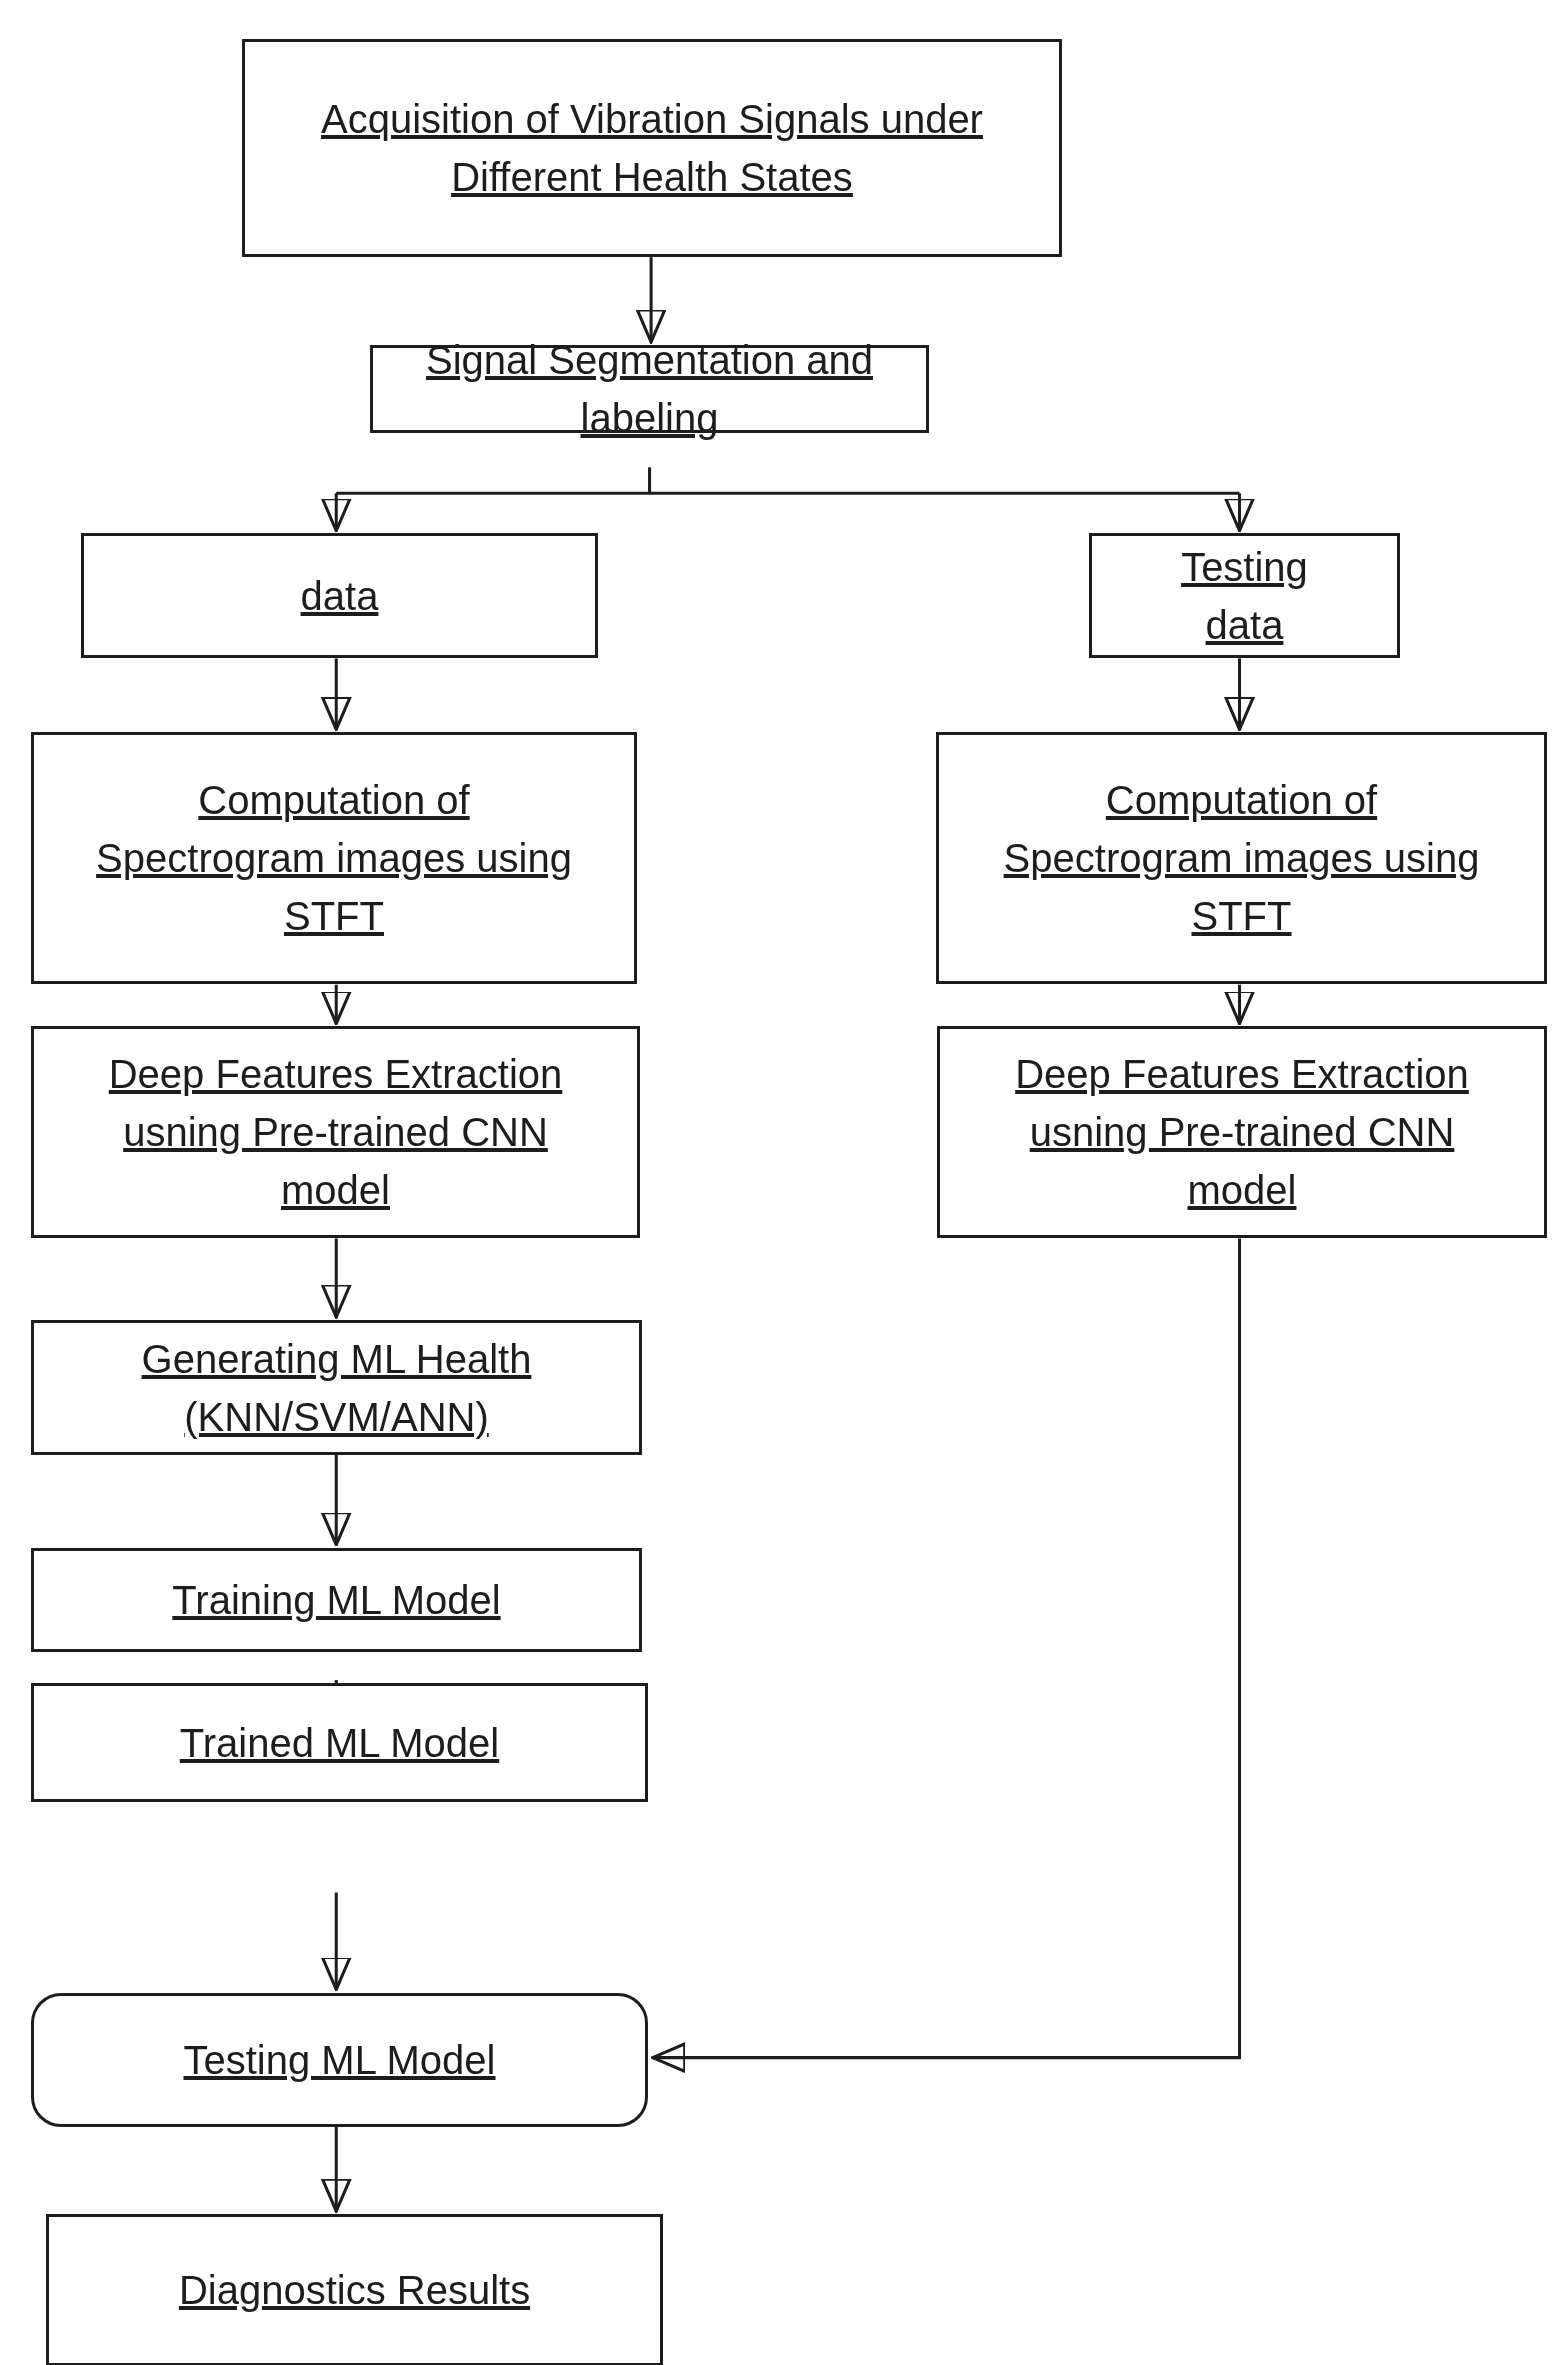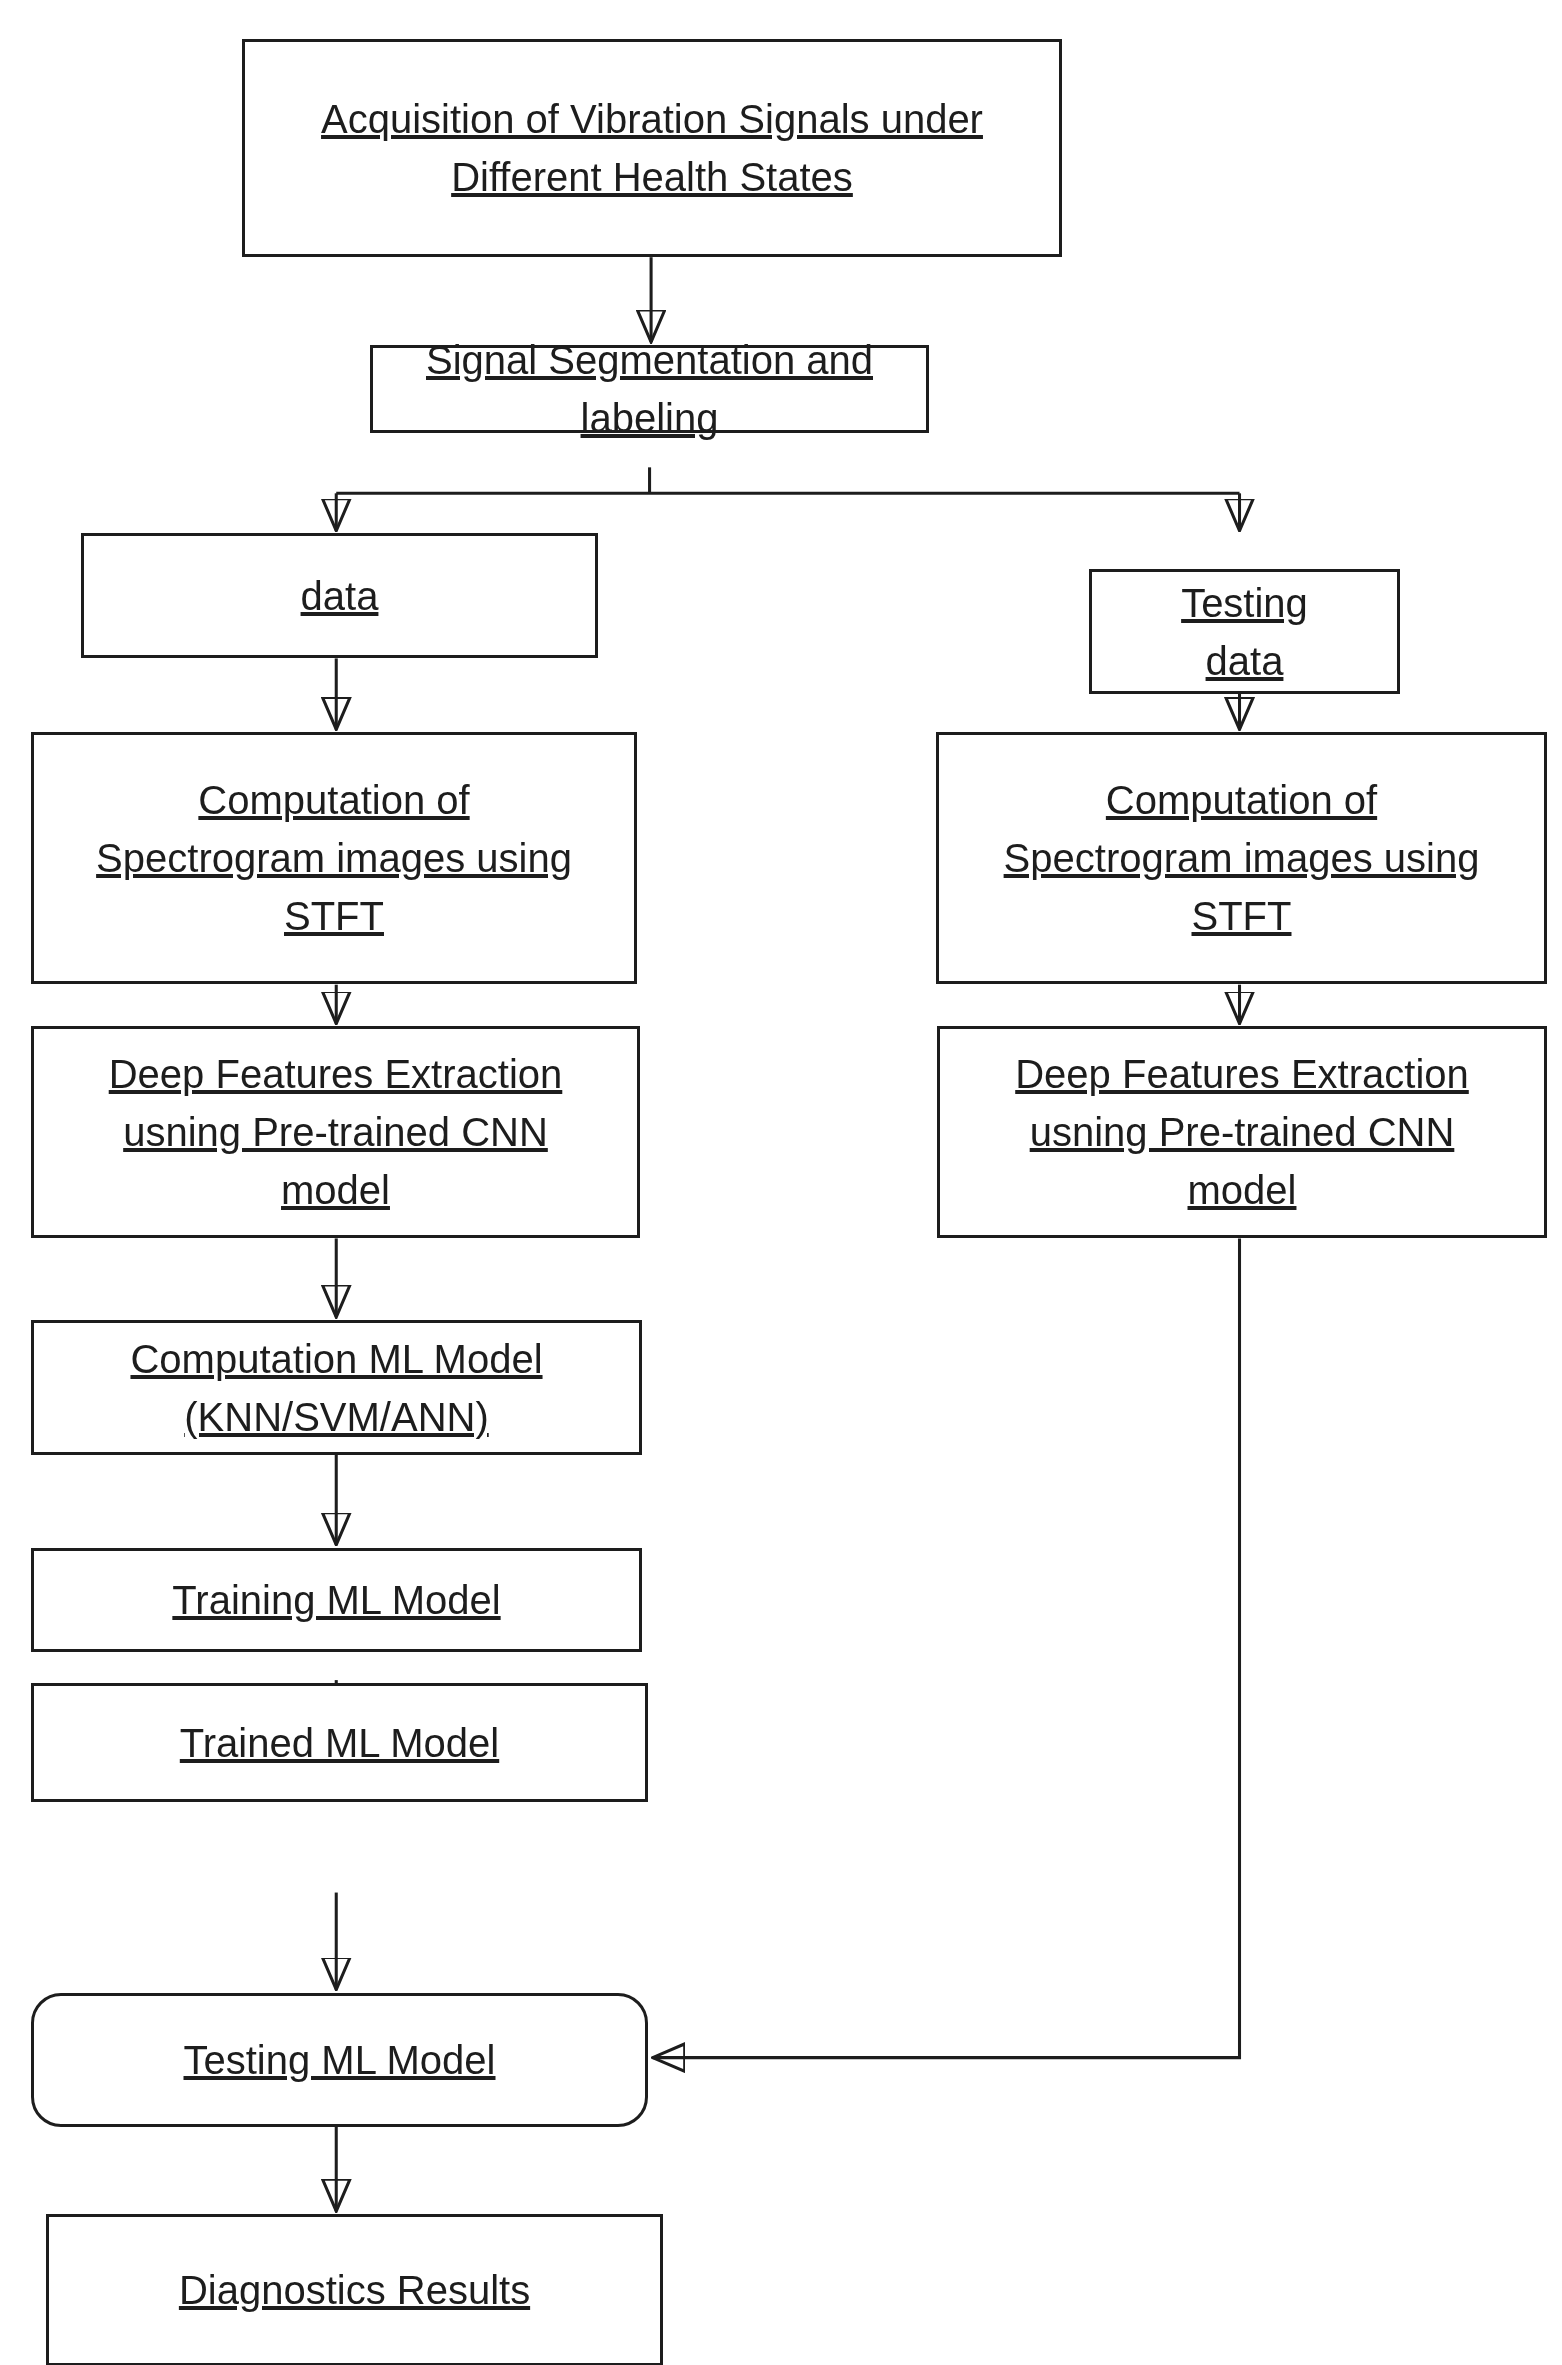--- a/index.html
+++ b/index.html
@@ -40,21 +40,21 @@
     line-height: 58px;
     color: #1d1d1d;
     letter-spacing: 0px;
     text-decoration: underline;
   }
   .ln { display: block; white-space: nowrap; }
 
   .b1  { left: 242px;  top: 39px;   width: 820px; height: 218px; }
   .b2  { left: 370px;  top: 345px;  width: 559px;  height: 88px; }
   .b3  { left: 81px;  top: 533px;  width: 517px;  height: 125px; }
-  .b4  { left: 1089px; top: 533px;  width: 311px;  height: 125px; margin-top: 36px; }
+  .b4  { left: 1089px; top: 533px;  width: 311px;  height: 125px; }
   .b5  { left: 31px;   top: 732px;  width: 606px;  height: 252px; }
   .b6  { left: 936px; top: 732px;  width: 611px;  height: 252px; }
   .b7  { left: 31px;   top: 1026px; width: 609px;  height: 212px; }
   .b8  { left: 937px; top: 1026px; width: 610px;  height: 212px; }
   .b9  { left: 31px;   top: 1320px; width: 611px;  height: 135px; }
   .b10 { left: 31px;   top: 1548px; width: 611px;  height: 104px; }
   .b11 { left: 31px;   top: 1683px; width: 617px;  height: 119px; }
   .b12 { left: 31px;   top: 1993px; width: 617px;  height: 134px; border-radius: 30px; }
   .b13 { left: 46px;   top: 2214px; width: 617px;  height: 152px; }
 </style>
@@ -123,21 +123,21 @@
     <span class="ln">model</span>
   </div>
 
   <div class="node b8">
     <span class="ln">Deep Features Extraction</span>
     <span class="ln">usning Pre-trained CNN</span>
     <span class="ln">model</span>
   </div>
 
   <div class="node b9">
-    <span class="ln">Computation ML Model</span>
+    <span class="ln">Generating ML Health</span>
     <span class="ln">(KNN/SVM/ANN)</span>
   </div>
 
   <div class="node b10">
     <span class="ln">Training ML Model</span>
   </div>
 
   <div class="node b11">
     <span class="ln">Trained ML Model</span>
   </div>

